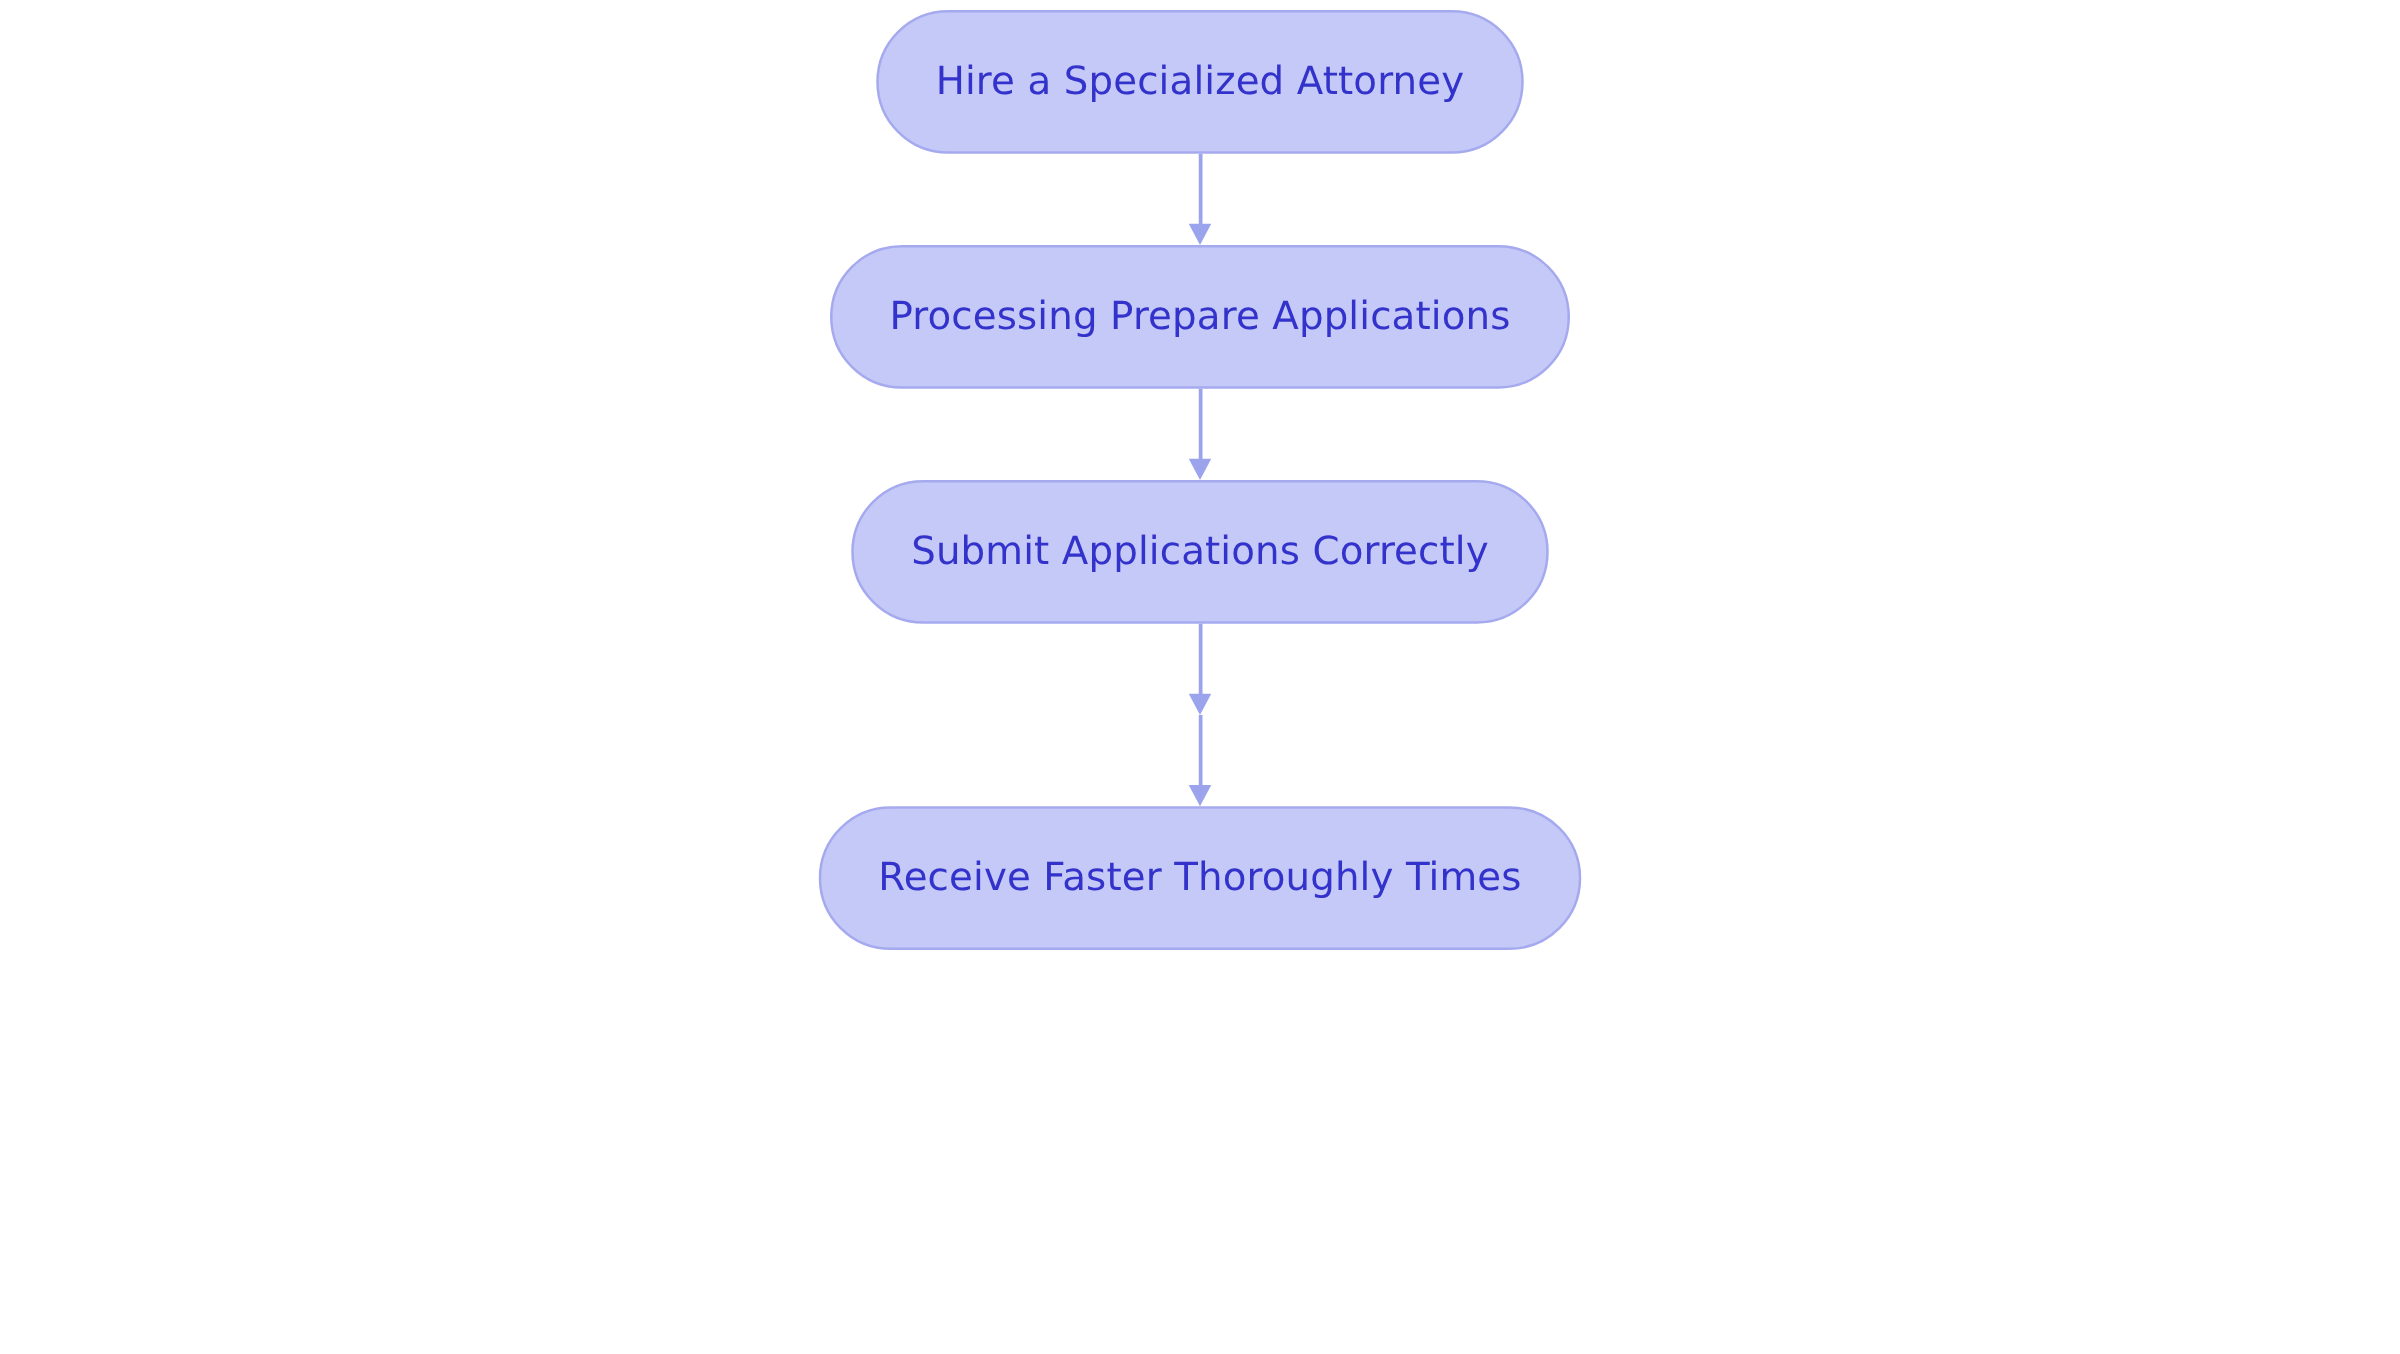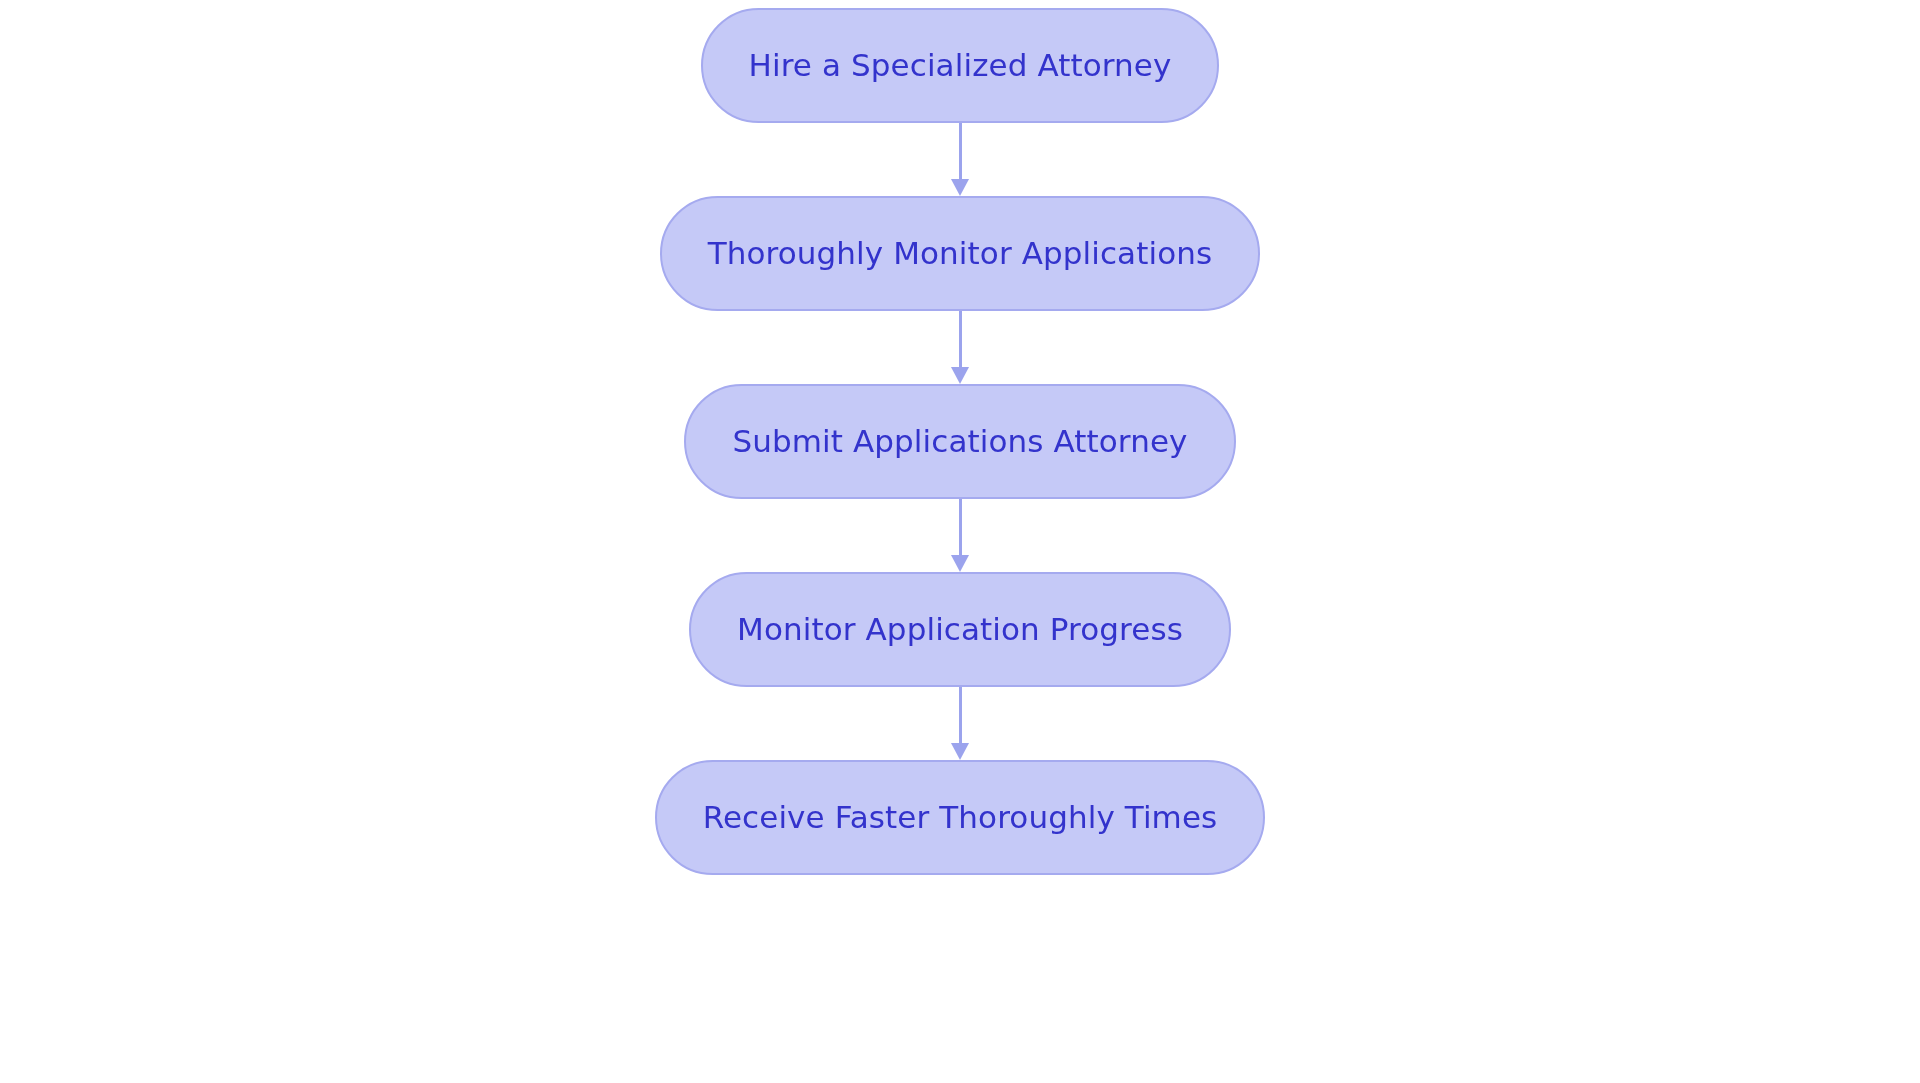--- a/index.html
+++ b/index.html
@@ -100,40 +100,37 @@
     <div class="node">
       <span class="node-label">Hire a Specialized Attorney</span>
     </div>
 
     <div class="connector gap-0">
       <div class="connector-line"></div>
       <div class="connector-head"></div>
     </div>
 
     <div class="node">
-      <span class="node-label">Thoroughly Monitor Applications</span>
+      <span class="node-label">Processing Prepare Applications</span>
     </div>
 
     <div class="connector gap-1">
       <div class="connector-line"></div>
       <div class="connector-head"></div>
     </div>
 
     <div class="node">
-      <span class="node-label">Submit Applications Attorney</span>
+      <span class="node-label">Submit Applications Correctly</span>
     </div>
 
     <div class="connector gap-2">
       <div class="connector-line"></div>
       <div class="connector-head"></div>
     </div>
 
-    <div class="node">
-      <span class="node-label">Monitor Application Progress</span>
-    </div>
 
     <div class="connector gap-3">
       <div class="connector-line"></div>
       <div class="connector-head"></div>
     </div>
 
     <div class="node">
       <span class="node-label">Receive Faster Thoroughly Times</span>
     </div>
 

